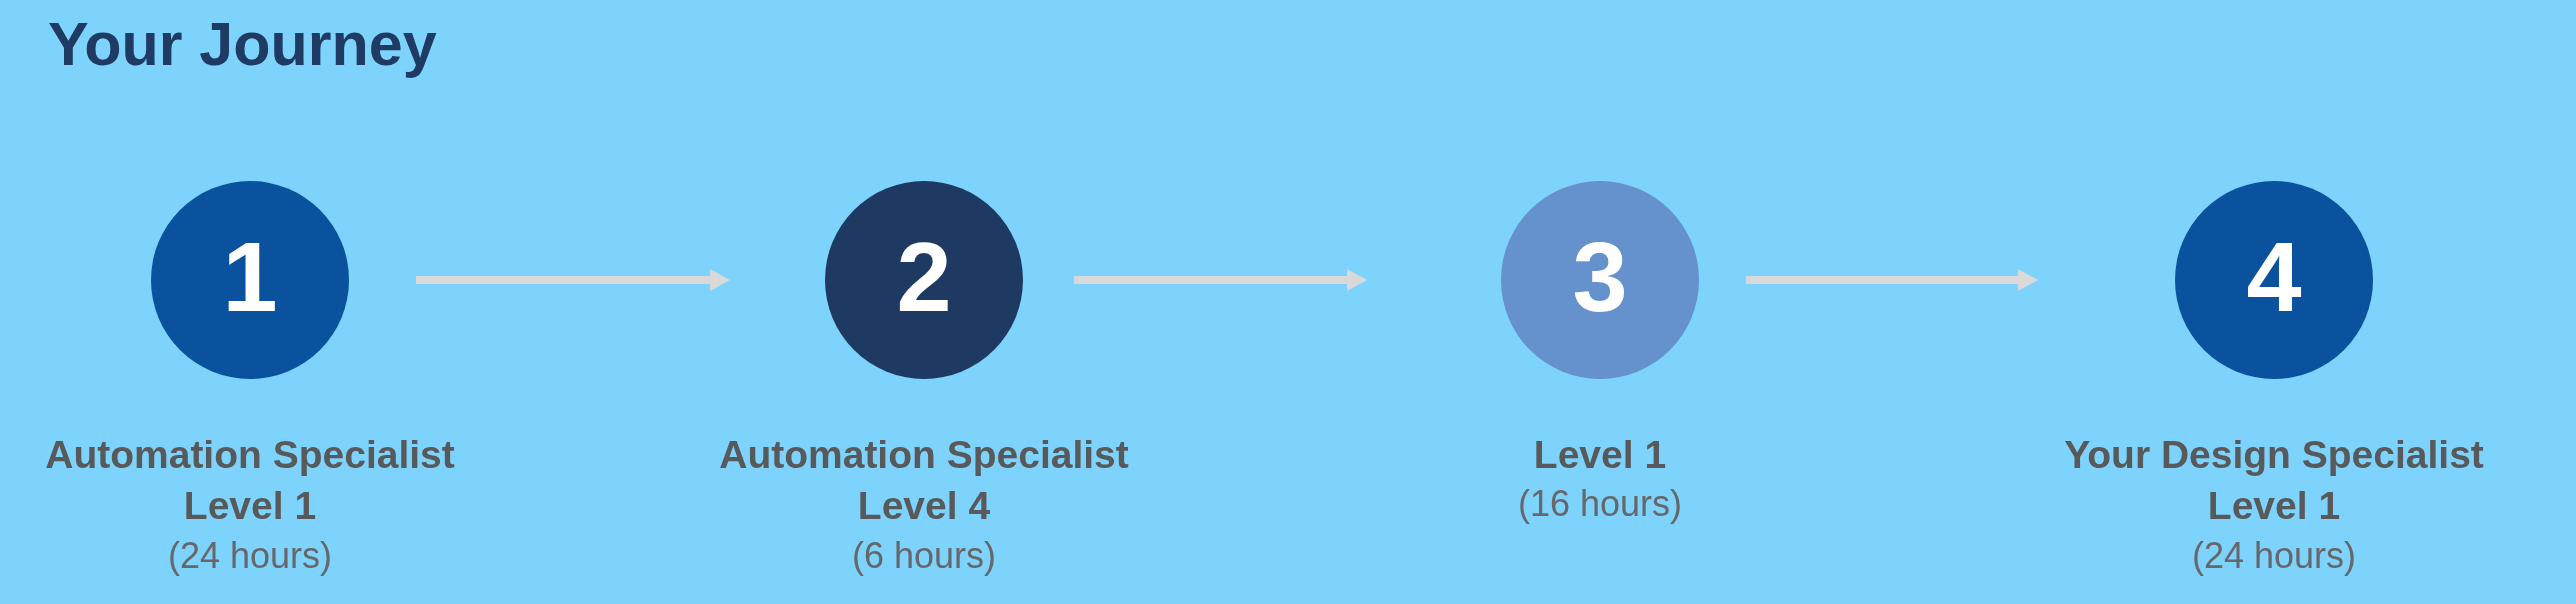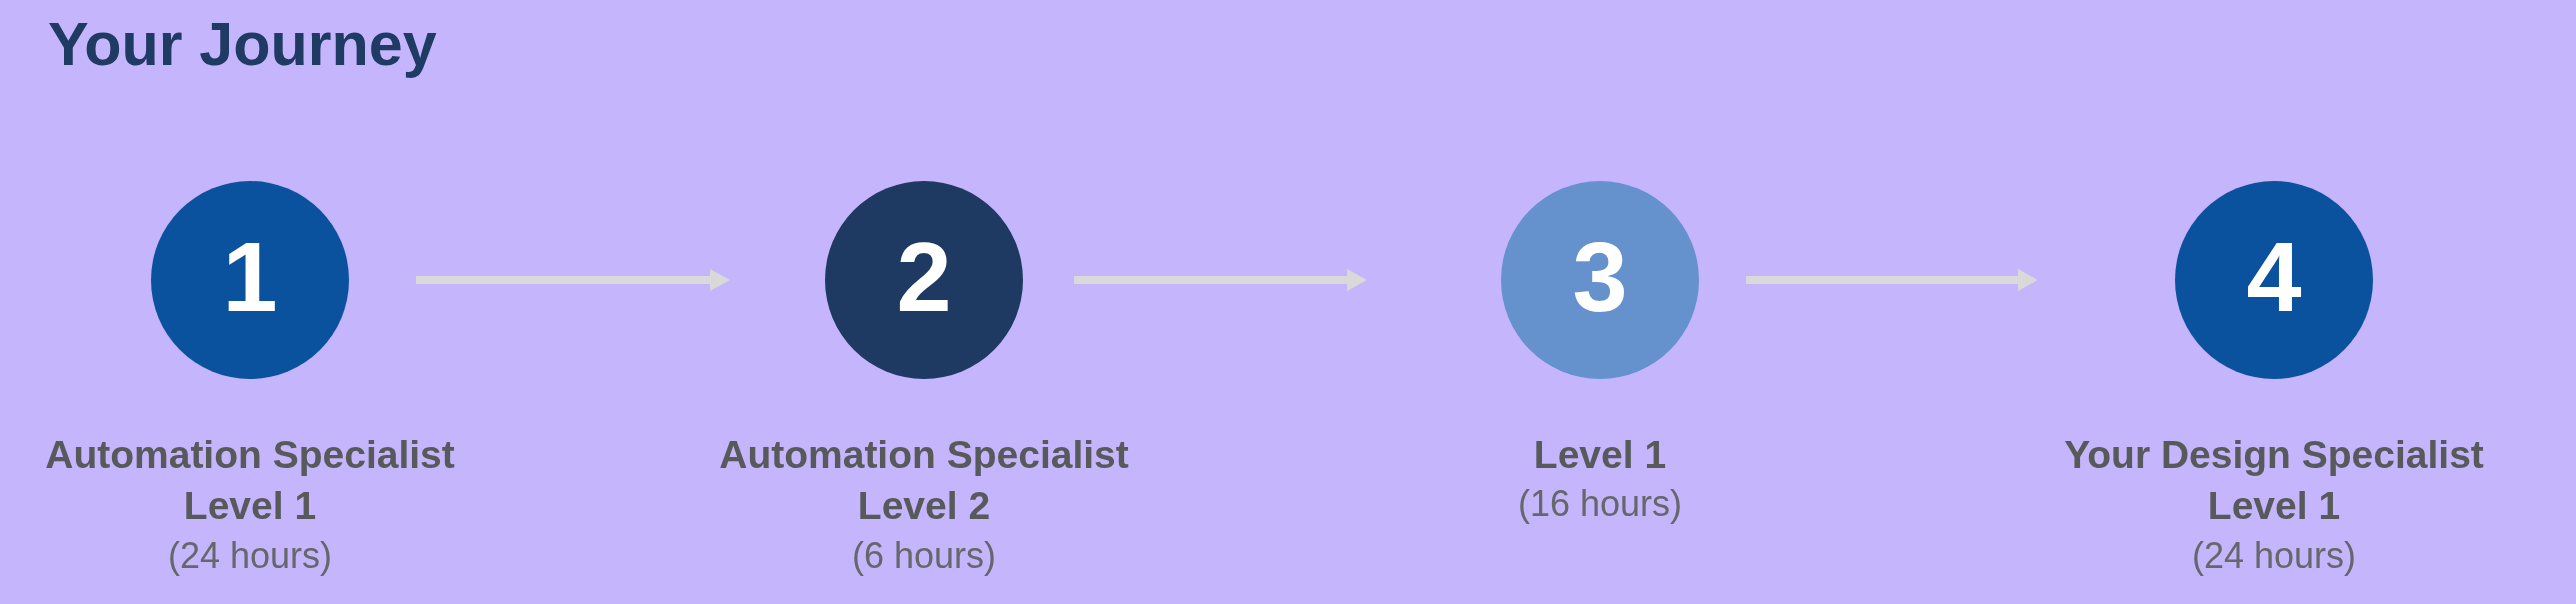--- a/index.html
+++ b/index.html
@@ -4,21 +4,21 @@
 <style>
   html, body {
     margin: 0;
     padding: 0;
     background: #000000;
   }
   .canvas {
     position: relative;
     width: 2576px;
     height: 604px;
-    background: #c4b5fd;
+    background: #7dd3fc;
     font-family: "Liberation Sans", sans-serif;
     overflow: hidden;
   }
   .page-title {
     position: absolute;
     left: 48px;
     top: 9.3px;
     font-size: 61px;
     font-weight: 700;
     line-height: 1.15;
@@ -111,21 +111,21 @@
     <span class="arrow-shaft" style="background: rgb(217, 217, 217);"></span>
     <span class="arrow-head" style="border-left-color: rgb(217, 217, 217);"></span>
   </div>
 
   <div class="step step-2">
     <div class="circle" style="background: rgb(30, 58, 98);">
       <span class="circle-number" style="color: rgb(255, 255, 255);">2</span>
     </div>
     <div class="step-label" style="color: rgb(88, 89, 91);">
       <div>Automation Specialist</div>
-      <div>Level 2</div>
+      <div>Level 4</div>
     </div>
     <div class="step-duration" style="color: rgb(102, 103, 106);">(6 hours)</div>
   </div>
 
   <div class="arrow arrow-2">
     <span class="arrow-shaft" style="background: rgb(217, 217, 217);"></span>
     <span class="arrow-head" style="border-left-color: rgb(217, 217, 217);"></span>
   </div>
 
   <div class="step step-3">

